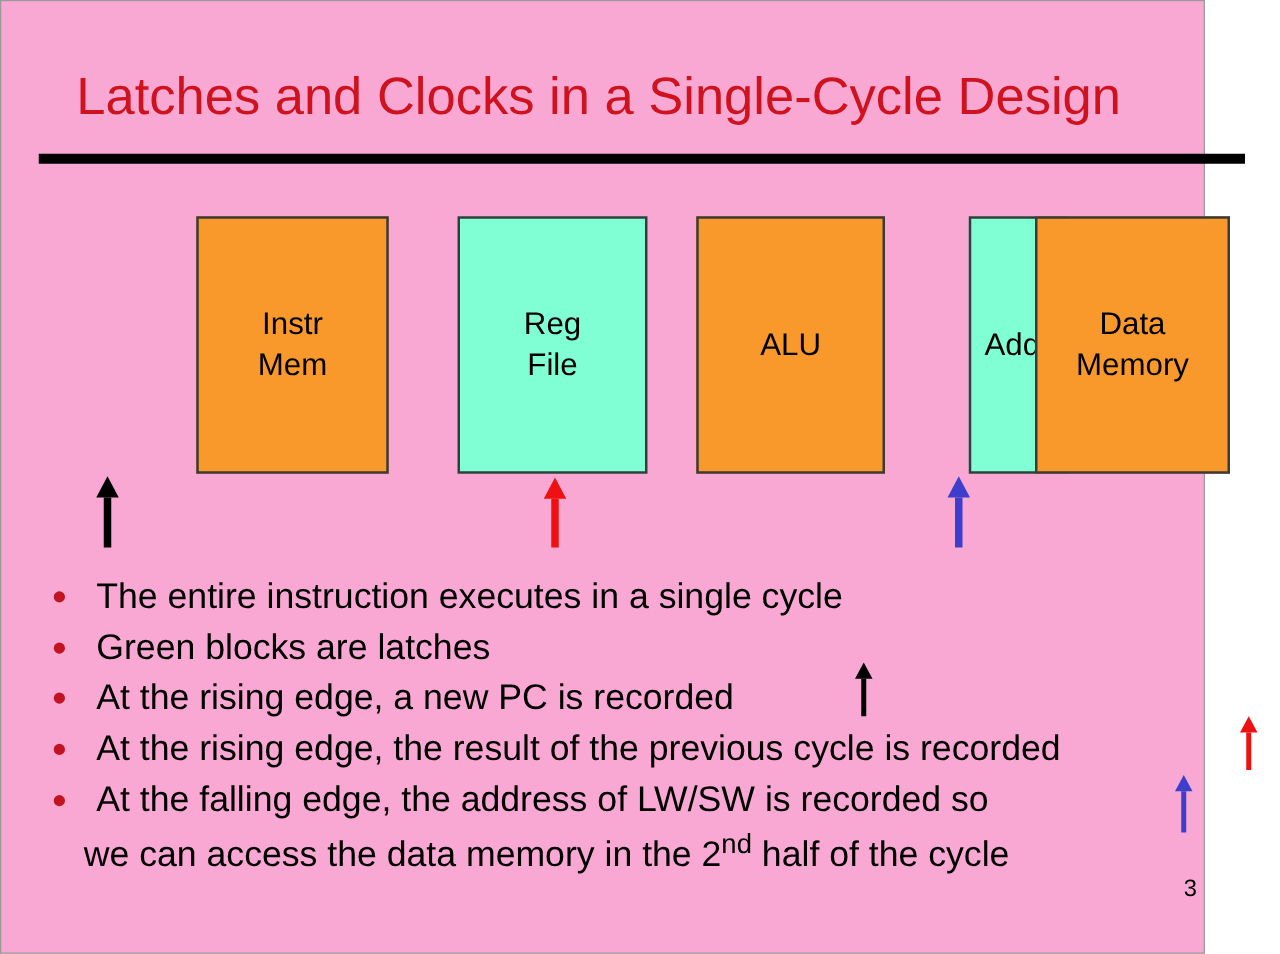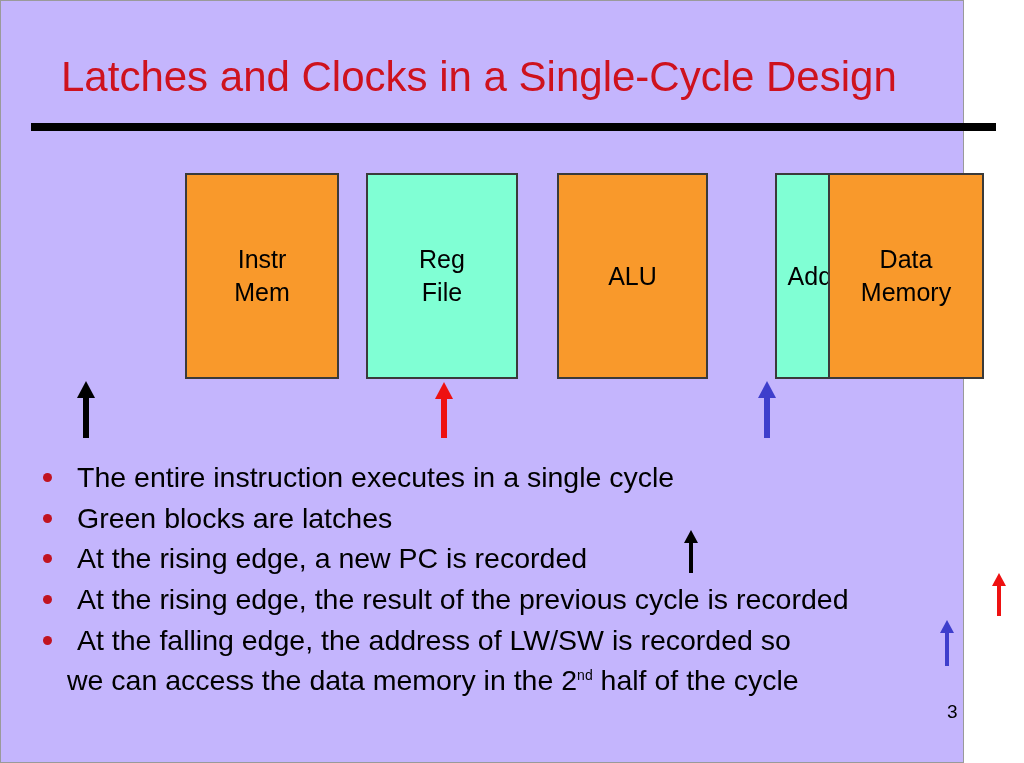--- a/index.html
+++ b/index.html
@@ -14,21 +14,21 @@
     position: relative;
     overflow: hidden;
   }
   .slide {
     position: absolute;
     left: 0; top: 0;
     width: 964px;
     height: 763px;
     box-sizing: border-box;
     border: 1px solid #9a9a9a;
-    background: #c4b5fd;
+    background: #f9a8d4;
   }
   .title {
     position: absolute;
     left: 60px;
     top: 52px;
     font-size: 42px;
     font-weight: 400;
     color: var(--title-red, #ce121e);
     white-space: nowrap;
     letter-spacing: 0;
@@ -54,21 +54,21 @@
   }
   .block .label {
     font-size: 25px;
     line-height: 33px;
     color: #000;
     white-space: pre-line;
   }
   .latch  { background: var(--latch-green, #80ffd4); }
   .logic  { background: var(--logic-orange, #f9992b); }
   .blk-pc      { left: 48px;  width: 79px;  }
-  .blk-imem    { left: 184px; width: 154px; }
+  .blk-imem    { left: 156px; width: 154px; }
   .blk-regfile { left: 365px; width: 152px; }
   .blk-alu     { left: 556px; width: 151px; }
   .blk-addr    { left: 728px; width: 78px; margin-left: 46px;  }
   .blk-dmem    { left: 827px; width: 156px; }
 
   .arrow {
     position: absolute;
     display: flex;
     flex-direction: column;
     align-items: center;
@@ -122,21 +122,21 @@
   }
   .bullet-text {
     font-size: 28.5px;
     color: #000;
     white-space: nowrap;
   }
   .cont-row {
     padding-left: 24px;
   }
   .cont-row sup {
-    font-size: 14px;
+    font-size: 22px;
   }
   .page-number {
     position: absolute;
     left: 946px;
     top: 700px;
     font-size: 19px;
     color: #000;
   }
 </style>
 </head>

